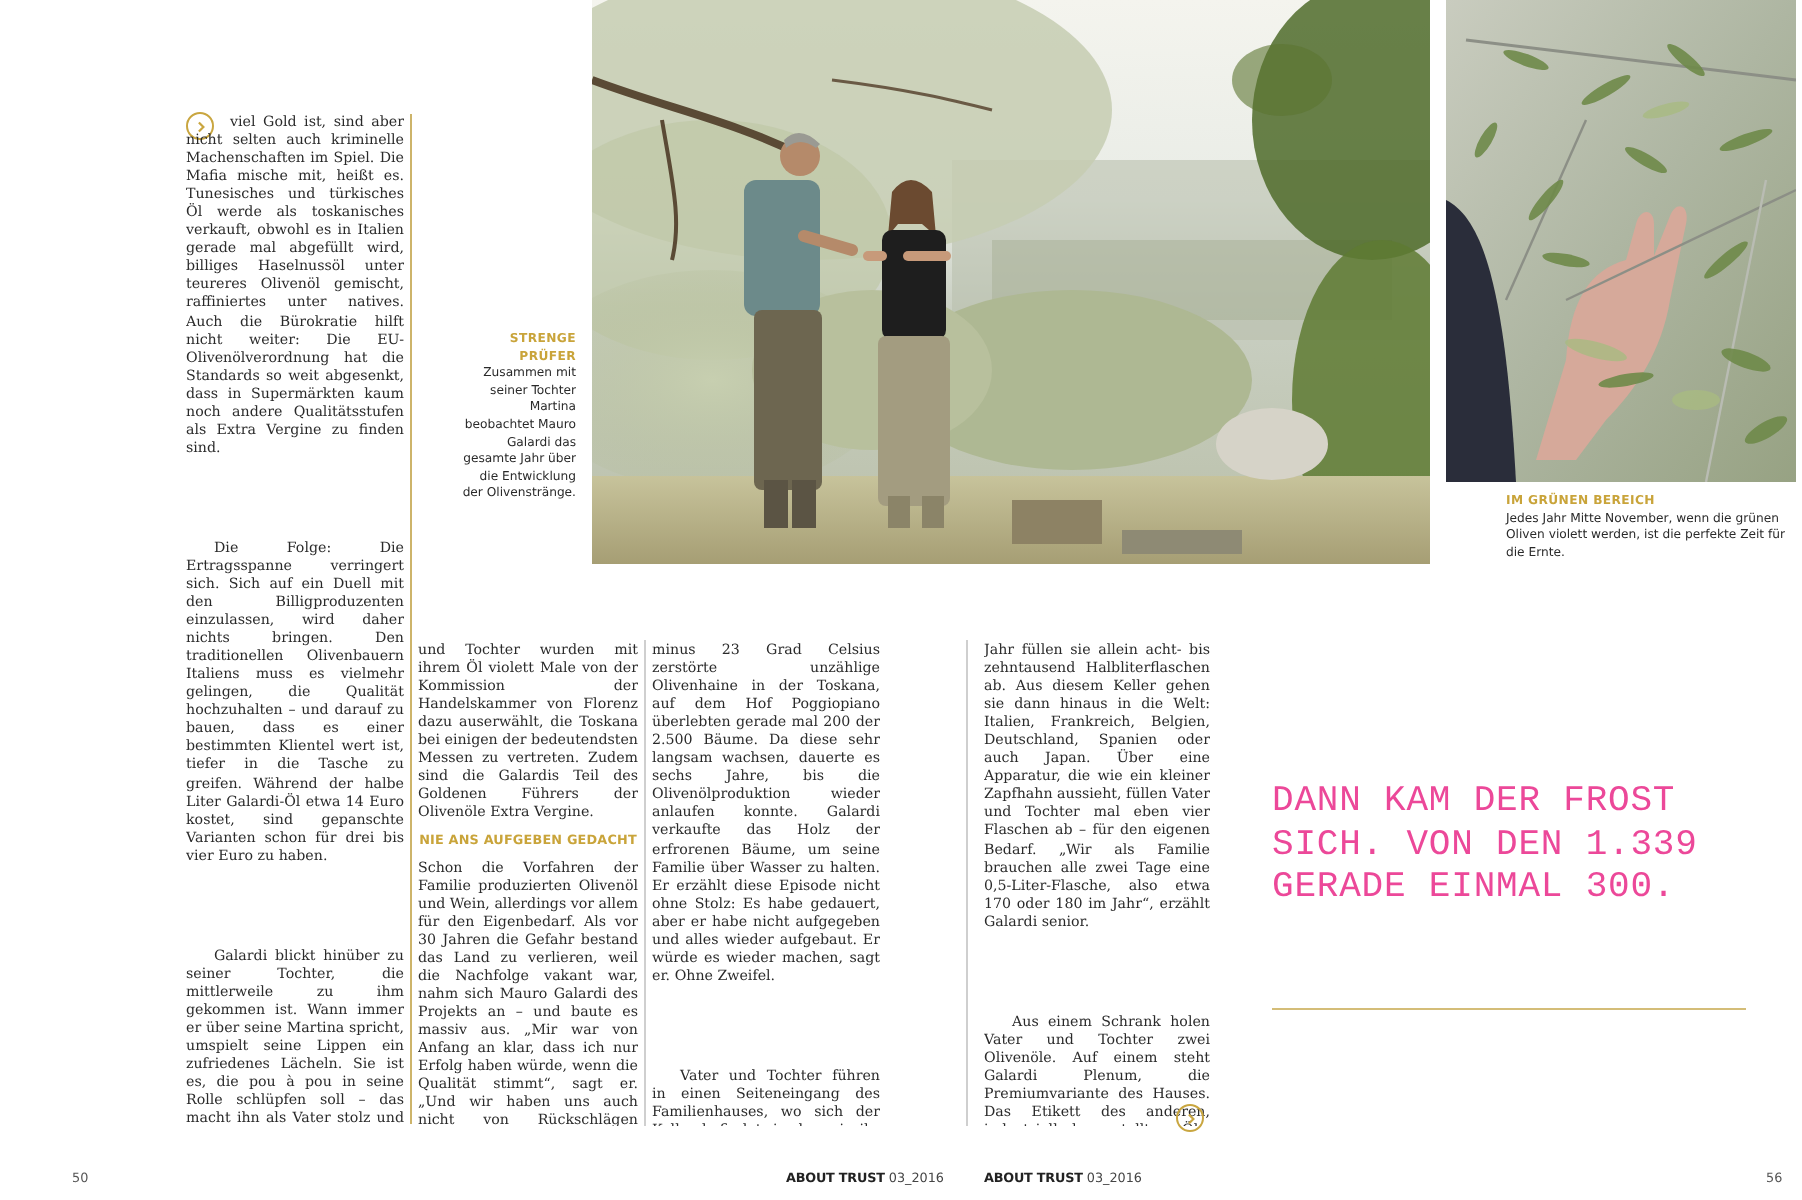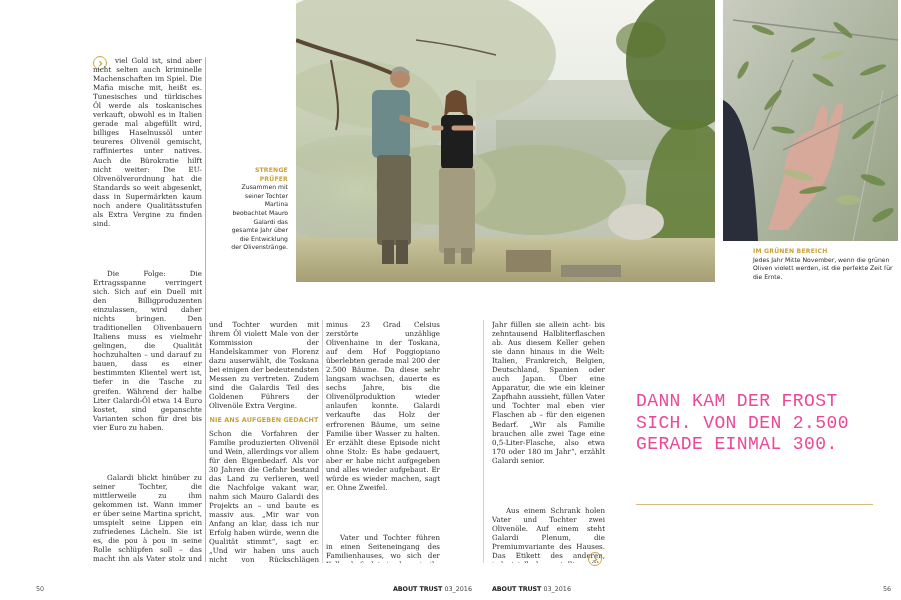--- a/index.html
+++ b/index.html
@@ -219,21 +219,21 @@
     </svg>
   </div>
 
   <div class="caption" style="left:741px; top:247px; width:150px;">
     <span class="kicker">IM GRÜNEN BEREICH</span>
     <span>Jedes Jahr Mitte November, wenn die grünen Oliven violett werden, ist die perfekte Zeit für die Ernte.</span>
   </div>
 
   <div class="pullquote" style="left:624px; top:391px; width:250px;">
     <div>DANN KAM DER FROST</div>
-    <div>SICH. VON DEN 2.500</div>
+    <div>SICH. VON DEN 1.339</div>
     <div>GERADE EINMAL 300.</div>
   </div>
   <div class="pq-rule" style="left:624px; top:504px; width:237px;"></div>
 
   <div class="pageno" style="left:24px; top:585px;">50</div>
 
   <div class="folio" style="left:381px; top:585px;">
     <b>ABOUT TRUST</b>
     <span>03_2016</span>
   </div>

